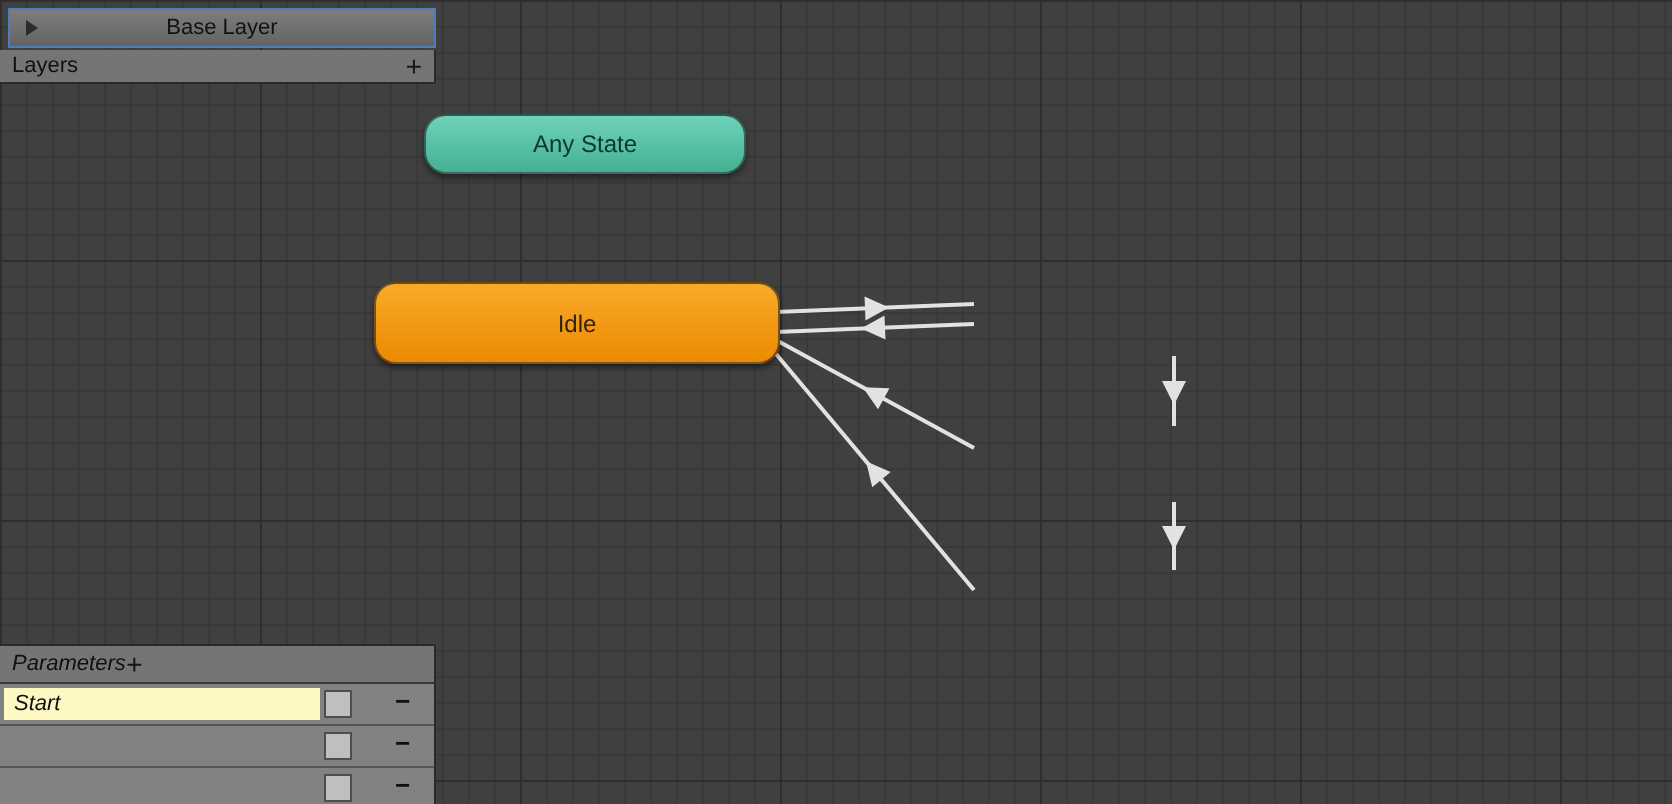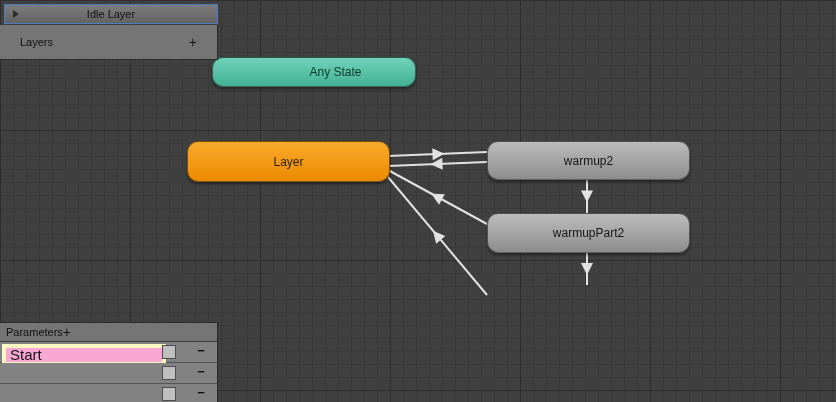--- a/index.html
+++ b/index.html
@@ -18,62 +18,63 @@
   .node{
     position:absolute;z-index:3;border-radius:11px;
     display:flex;align-items:center;justify-content:center;
     font-size:12px;color:#1c1c1c;
     border:1px solid rgba(20,20,20,.55);
     box-shadow:0 2px 3px rgba(0,0,0,.45);
     cursor:default;
   }
   .node.gray{background:linear-gradient(#bcbcbc,#8d8d8d);color:#161616;}
   .node.orange{background:linear-gradient(#f9aa2b,#ec8a00);color:#35220a;}
-  .node.teal{background:linear-gradient(#6fd2ba,#44b093);color:#0e382d;padding-left:43px;}
+  .node.teal{background:linear-gradient(#6fd2ba,#44b093);color:#0e382d;}
 
   
   .baselayer{
     position:absolute;left:4px;top:4px;width:212px;height:18px;z-index:5;
     background:linear-gradient(#7d7d7d,#636363);
     border:1px solid #4d7dc0;
     display:flex;align-items:center;justify-content:center;
     font-size:11px;color:#111;
   }
   .baselayer .tri{
     position:absolute;left:8px;top:5px;width:0;height:0;
     border-left:6px solid #2c2c2c;border-top:4px solid transparent;border-bottom:4px solid transparent;
   }
   .bar{
-    position:absolute;left:0;z-index:5;height:35px;width:218px;
+    position:absolute;left:0;z-index:5;height:17px;width:218px;
     background:#757575;border-bottom:1px solid #2a2a2a;border-right:1px solid #2a2a2a;
     display:flex;align-items:center;font-size:11px;color:#101010;
-    box-sizing:border-box;padding:0 20px;
+    box-sizing:border-box;padding:0 6px;
   }
   .bar .grow{flex:1;}
   .plus{font-size:14px;color:#151515;cursor:default;line-height:1;}
   #layersbar{top:25px;}
 
   
   #params{
     position:absolute;left:0;top:322px;width:218px;height:80px;z-index:5;
     background:#7e7e7e;border-top:1px solid #2a2a2a;border-right:1px solid #2a2a2a;
     box-sizing:border-box;
+    font-style:italic;
   }
   #params .hdr{
     height:18px;background:#757575;border-bottom:1px solid #3a3a3a;
     display:flex;align-items:center;font-size:11px;color:#101010;padding:0 6px;
   }
   .prow{
     position:relative;height:20px;border-bottom:1px solid #565656;
     background:#828282;
   }
   .prow .field{
     position:absolute;left:2px;top:2px;width:152px;height:14px;
-    background:#f9a8d4;border:4px solid #fef9c3;
-    font-size:15px;color:#101010;line-height:14px;padding-left:4px;
+    background:#fef9c3;border:1px solid #fef9c3;
+    font-size:11px;color:#101010;line-height:14px;padding-left:4px;
   }
   .prow .cb{
     position:absolute;left:162px;top:3px;width:12px;height:12px;
     background:#bfbfbf;border:1px solid #4e4e4e;
   }
   .prow .minus{
     position:absolute;left:192px;top:1px;width:18px;text-align:center;
     font-size:13px;color:#111;font-weight:bold;
   }
 </style>
@@ -94,32 +95,26 @@
       <line x1="587" y1="178" x2="587" y2="213" stroke="#e2e2e2" stroke-width="2"></line>
       <polygon points="-5,-6 7,0 -5,6" fill="#e2e2e2" transform="translate(587,195.5) rotate(90)"></polygon>
       <line x1="587" y1="251" x2="587" y2="285" stroke="#e2e2e2" stroke-width="2"></line>
       <polygon points="-5,-6 7,0 -5,6" fill="#e2e2e2" transform="translate(587,268) rotate(90)"></polygon>
     </svg>
 
   <div class="node teal" style="left:212px;top:57px;width:159px;height:28px">
     <span>Any State</span>
   </div>
   <div class="node orange" style="left:187px;top:141px;width:201px;height:39px">
-    <span>Layer</span>
-  </div>
-  <div class="node gray" style="left:487px;top:141px;width:201px;height:37px">
-    <span>warmup2</span>
-  </div>
-  <div class="node gray" style="left:487px;top:213px;width:201px;height:38px">
-    <span>warmupPart2</span>
+    <span>Idle</span>
   </div>
 
   <div class="baselayer">
     <span class="tri"></span>
-    <span>Idle Layer</span>
+    <span>Base Layer</span>
   </div>
   <div class="bar" id="layersbar">
     <span>Layers</span>
     <span class="grow"></span>
     <span class="plus">+</span>
   </div>
 
   <div id="params">
     <div class="hdr">
       <span>Parameters</span>

